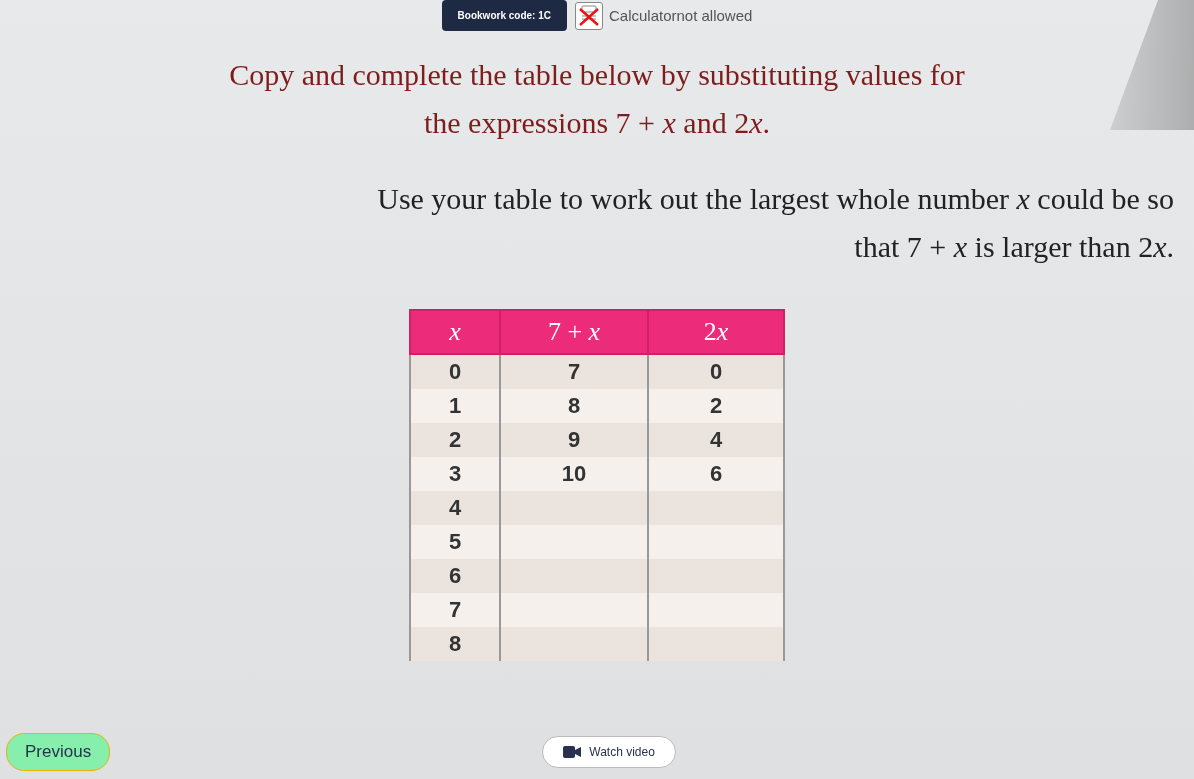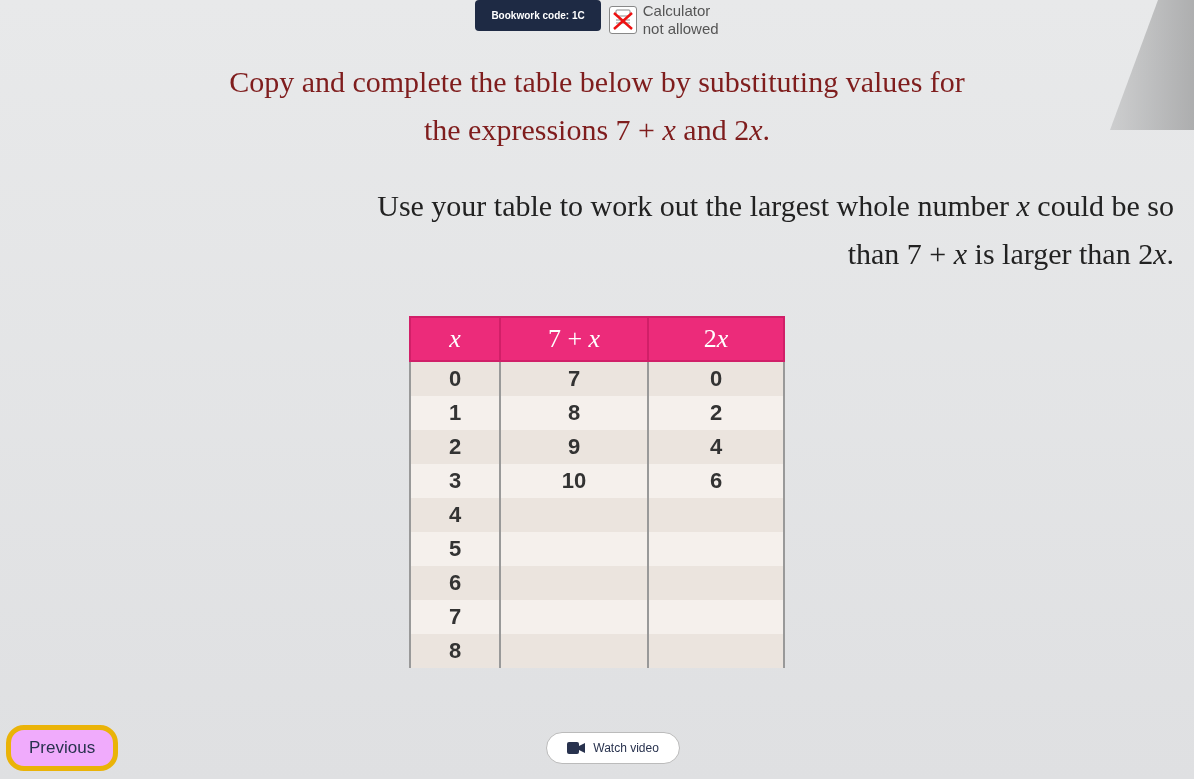--- a/index.html
+++ b/index.html
@@ -42,21 +42,21 @@
       height: 28px;
       border: 1.5px solid #888;
       border-radius: 3px;
       position: relative;
       display: flex;
       align-items: center;
       justify-content: center;
       background: #fff;
     }
     .calc-icon svg { position: absolute; }
-    .calc-text { display: flex; flex-direction: column; }
+    .calc-text { display: flex; }
     .question {
       text-align: center;
       font-size: 30px;
       color: #7f1d1d;
       margin-top: 20px;
       padding: 0 20px;
       line-height: 1.6;
     }
     .question .math-x { font-style: italic; font-family: 'Times New Roman', serif; }
     .question-block2 {
@@ -109,22 +109,22 @@
     .bottom-bar {
       position: absolute;
       bottom: 0;
       left: 0;
       right: 0;
       display: flex;
       align-items: center;
       padding: 8px 6px;
     }
     .prev-btn {
-      background: #f0abfc;
-      border: 5px solid #eab308;
+      background: #86efac;
+      border: 1px solid #eab308;
       border-radius: 18px;
       padding: 8px 18px;
       font-family: Arial, sans-serif;
       font-size: 17px;
       color: #28324e;
       cursor: pointer;
     }
     .watch-btn {
       margin-left: auto;
       margin-right: auto;
@@ -180,21 +180,21 @@
 <div class="question">
   <span>Copy and complete the table below by substituting values for</span><br>
   <span>the expressions </span>
   <span>7 + </span><span class="math-x">x</span>
   <span> and </span>
   <span>2</span><span class="math-x">x</span><span>.</span>
 </div>
 
 <div class="question-block2">
   <span>Use your table to work out the largest whole number </span><span class="math-x">x</span><span> could be so</span><br>
-  <span>than </span>
+  <span>that </span>
   <span>7 + </span><span class="math-x">x</span>
   <span> is larger than </span>
   <span>2</span><span class="math-x">x</span><span>.</span>
 </div>
 
 <div class="table-wrap">
   <table>
     <thead>
       <tr>
         <th><span>x</span></th>

